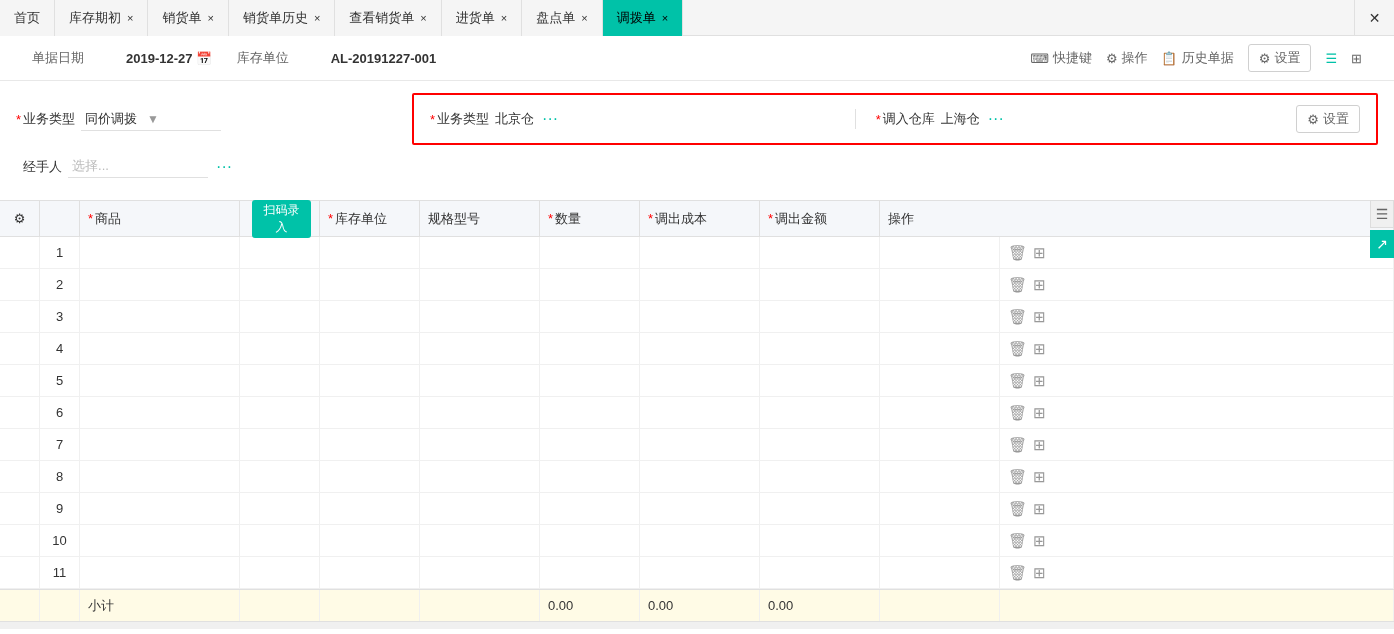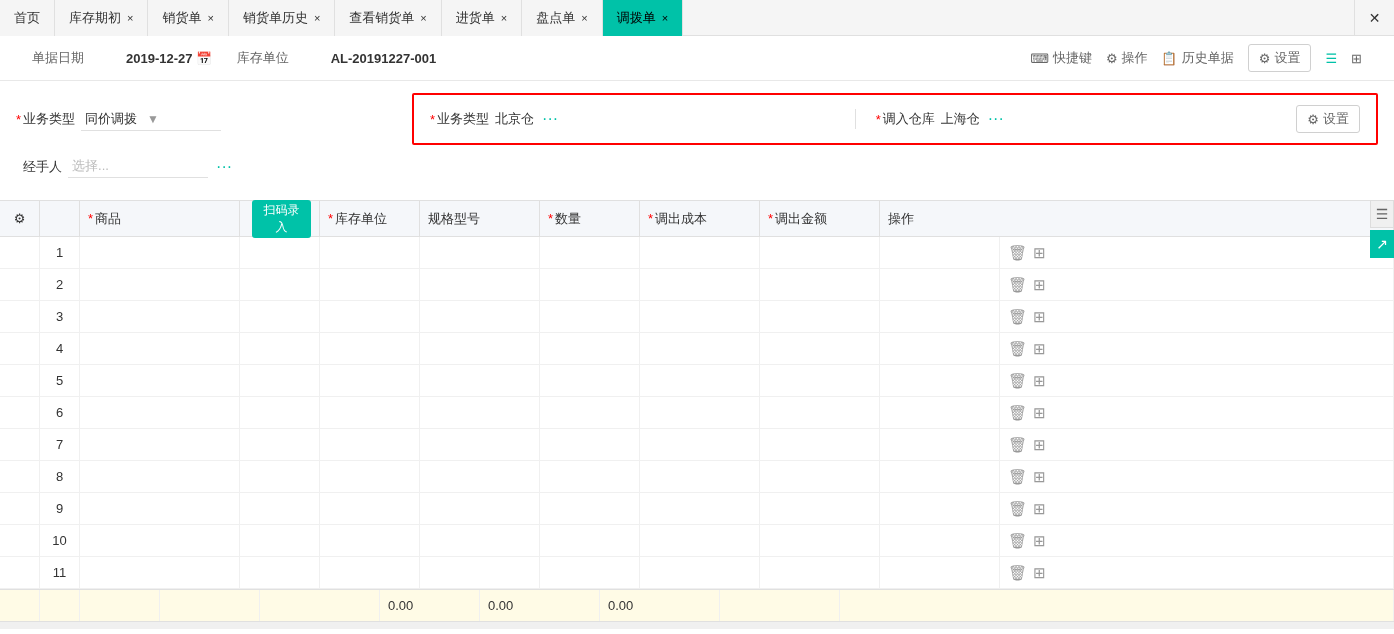--- a/index.html
+++ b/index.html
@@ -643,20 +643,23 @@
           <div class="row-ops">
             <span class="op-icon">🗑</span>
             <span class="op-icon">⊞</span>
           </div>
         </div>
     </div>
 
     <div class="subtotal-row">
       <div class="td col-settings center"></div>
       <div class="td col-seq center"></div>
+      <div class="td col-goods">
+        <span>小计</span>
+      </div>
       <div class="td col-scan"></div>
       <div class="td col-unit"></div>
       <div class="td col-spec"></div>
       <div class="td col-qty">
         <span>0.00</span>
       </div>
       <div class="td col-cost">
         <span>0.00</span>
       </div>
       <div class="td col-amount">

